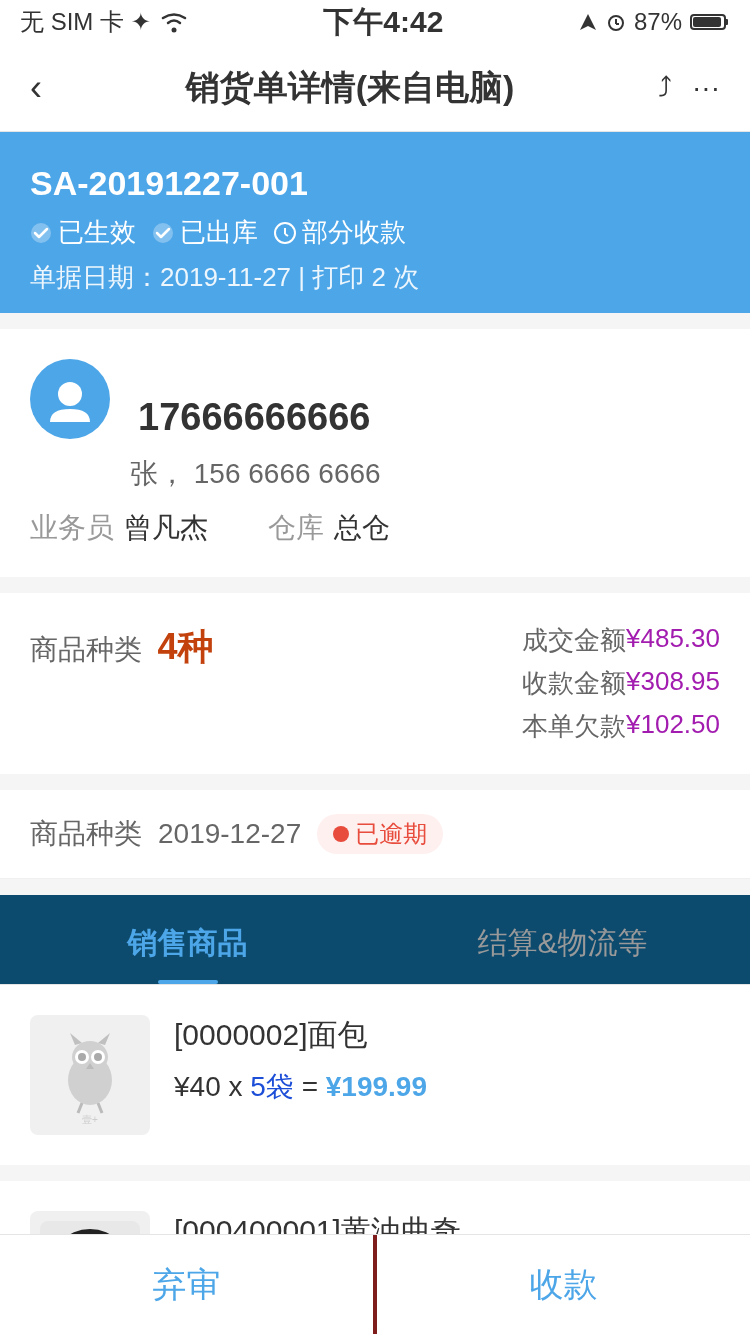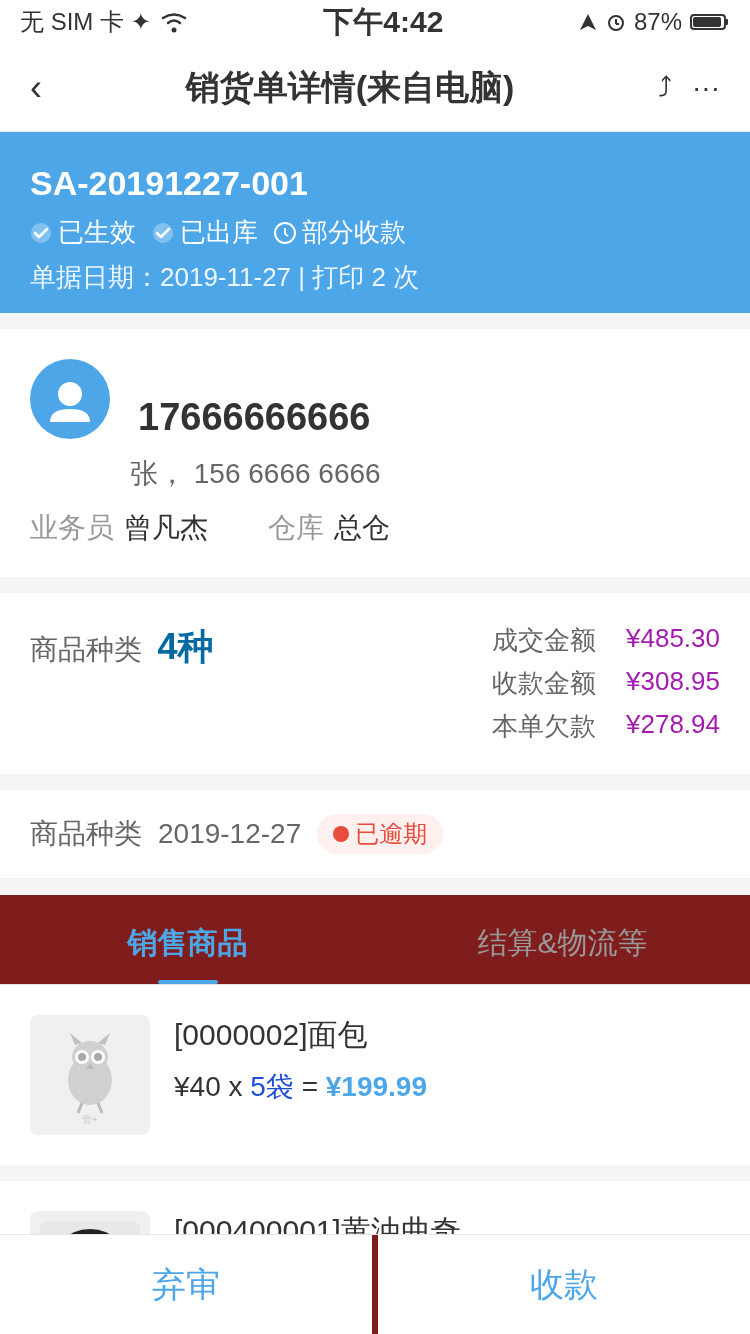--- a/index.html
+++ b/index.html
@@ -127,32 +127,31 @@
       justify-content: space-between;
     }
     .stats-left .stat-row {
       font-size: 28px;
       color: #666;
       margin-bottom: 8px;
     }
     .stat-highlight {
       font-size: 36px;
       font-weight: 600;
-      color: #0369a1;
+      color: #c2410c;
     }
     .stats-right {
       display: flex;
       flex-direction: column;
       align-items: flex-end;
       gap: 8px;
     }
     .stat-item {
       display: flex;
       justify-content: space-between;
-      gap: 30px;
       font-size: 26px;
     }
     .stat-item-label { color: #666; }
     .stat-item-value { color: #a21caf; }
 
     
     .due-card {
       background: #fff;
       padding: 24px 30px;
       margin-top: 16px;
@@ -176,21 +175,21 @@
     .overdue-dot {
       width: 16px;
       height: 16px;
       background: #e74c3c;
       border-radius: 50%;
       display: inline-block;
     }
 
     
     .tabs {
-      background: #7f1d1d;
+      background: #0c4a6e;
       display: flex;
       border-bottom: 1px solid #e5e5e5;
       margin-top: 16px;
     }
     .tab {
       flex: 1;
       text-align: center;
       padding: 28px 0 20px;
       font-size: 30px;
       color: #999;
@@ -271,21 +270,21 @@
     }
     .bottom-btn {
       flex: 1;
       display: flex;
       align-items: center;
       justify-content: center;
       font-size: 34px;
       font-weight: 500;
       cursor: pointer;
     }
-    .bottom-btn.left { color: #4da6e8; border-right: 6px solid #7f1d1d; }
+    .bottom-btn.left { color: #4da6e8; border-right: 4px solid #7f1d1d; }
     .bottom-btn.right { color: #4da6e8; }
   </style>
 </head>
 <body>
 
 <div class="status-bar">
   <div class="status-left">
     <span>无 SIM 卡 ✦</span>
     <svg width="30" height="22" viewBox="0 0 30 22">
       <path d="M15 18 Q15 18 15 18" stroke="#333" stroke-width="3" fill="none"></path>
@@ -387,21 +386,21 @@
     <div class="stat-item">
       <span class="stat-item-label">成交金额</span>
       <span class="stat-item-value">¥485.30</span>
     </div>
     <div class="stat-item">
       <span class="stat-item-label">收款金额</span>
       <span class="stat-item-value">¥308.95</span>
     </div>
     <div class="stat-item">
       <span class="stat-item-label">本单欠款</span>
-      <span class="stat-item-value">¥278.94</span>
+      <span class="stat-item-value">¥102.50</span>
     </div>
   </div>
 </div>
 
 <div class="due-card">
   <span>商品种类</span>
   <span>2019-12-27</span>
   <div class="overdue-badge">
     <span class="overdue-dot"></span>
     <span>已逾期</span>

